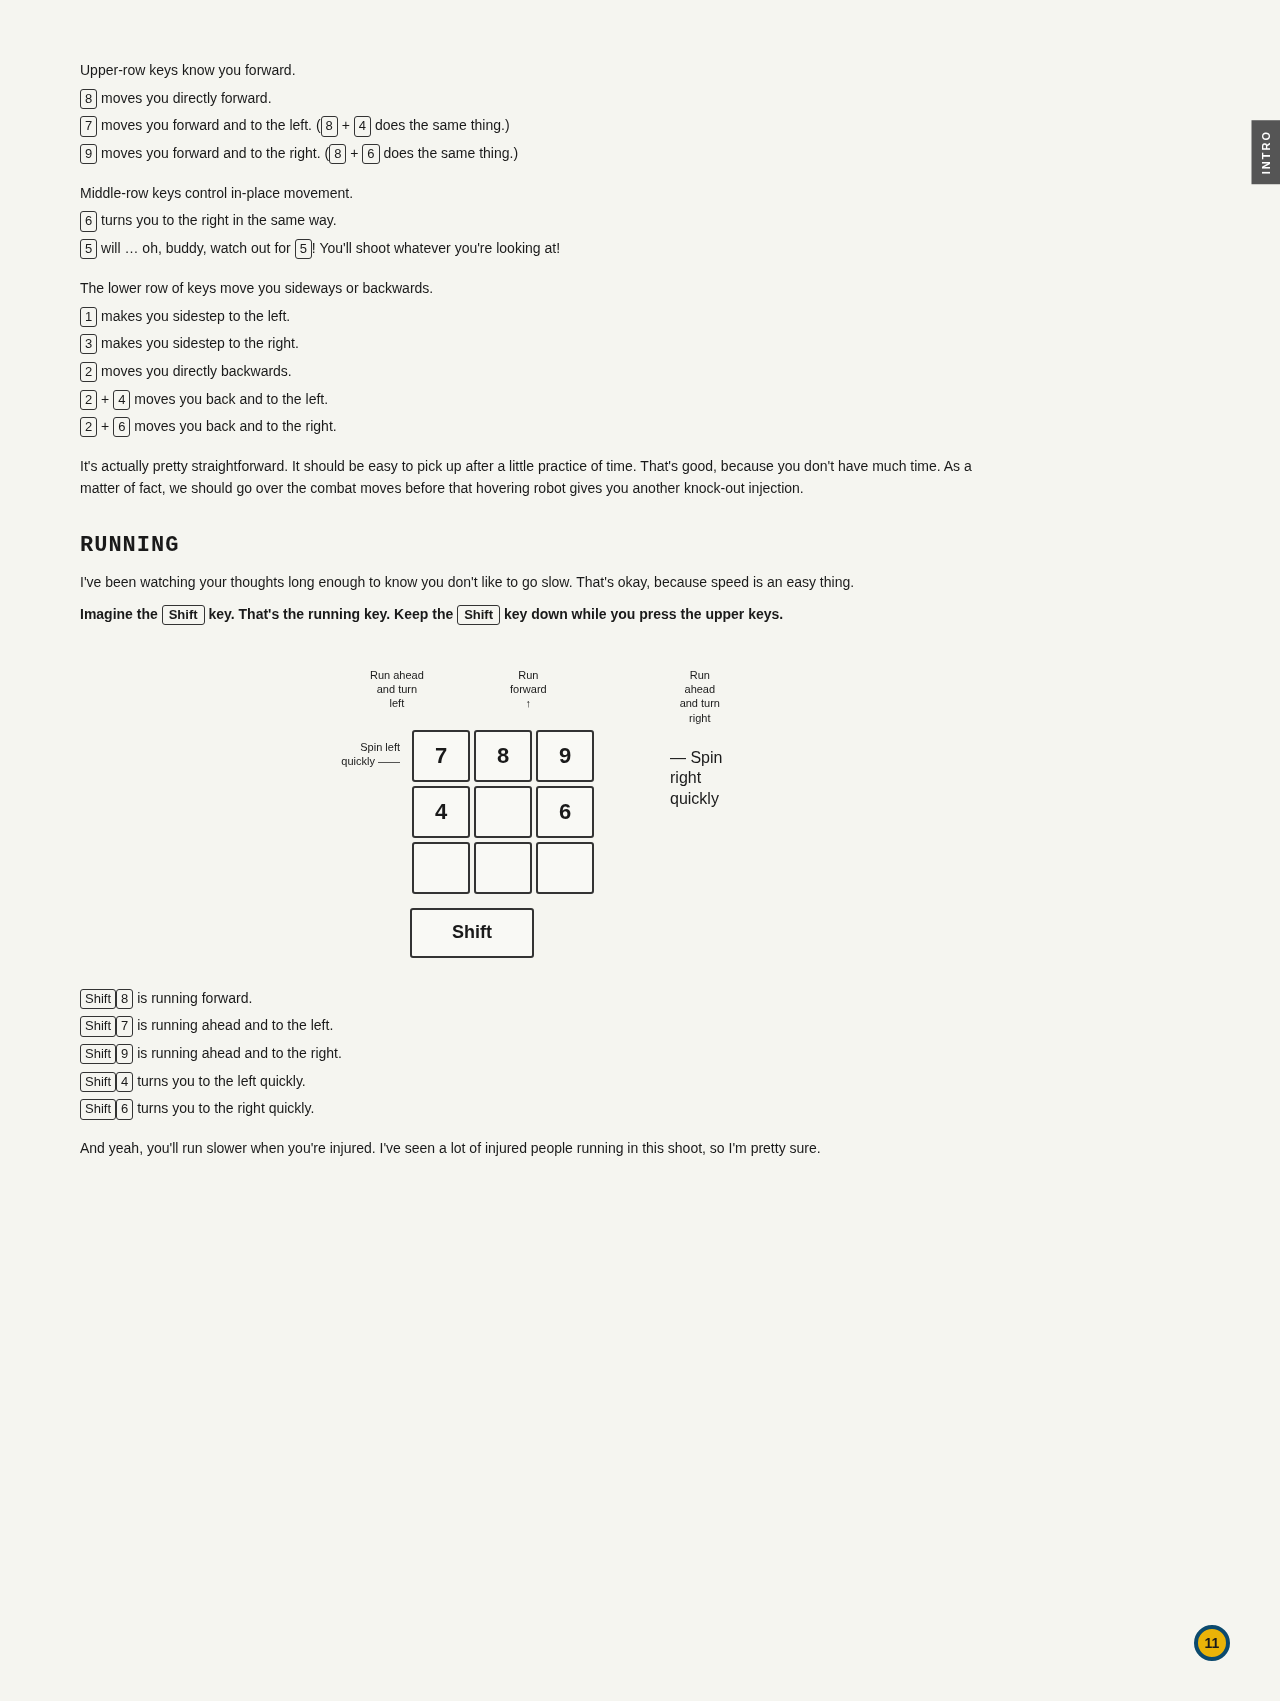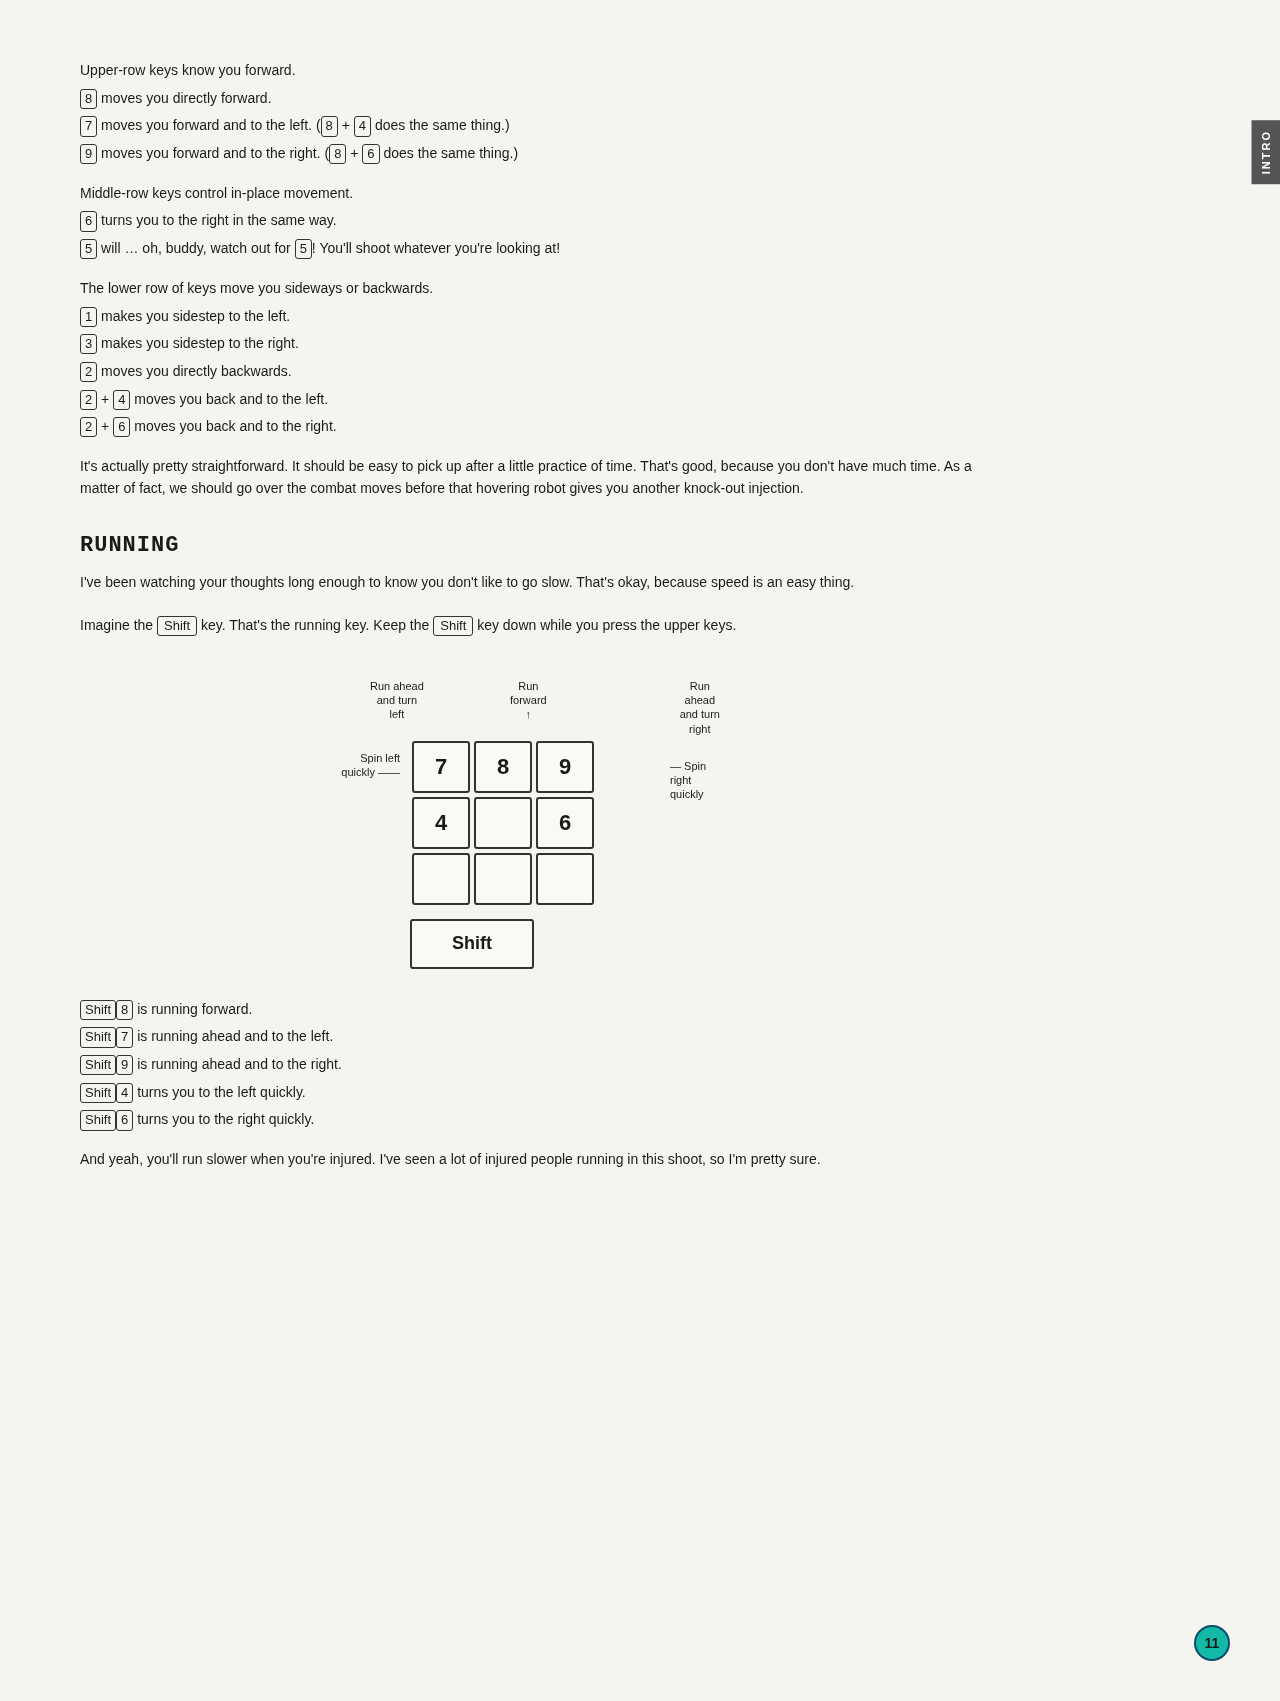--- a/index.html
+++ b/index.html
@@ -37,21 +37,22 @@
     }
     p {
       margin-bottom: 6px;
       font-size: 14px;
       line-height: 1.55;
     }
     .section-gap {
       margin-top: 18px;
     }
     .section-gap-sm {
-      margin-top: 21px;
+      margin-top: 10px;
+      font-weight: bold;
     }
     kbd {
       display: inline-block;
       border: 1.5px solid #333;
       border-radius: 3px;
       padding: 0px 4px;
       font-family: Arial, Helvetica, sans-serif;
       font-size: 13px;
       background: #f5f5f0;
       vertical-align: baseline;
@@ -96,27 +97,27 @@
     .key-cell.blank {
       color: transparent;
     }
     .page-number {
       position: absolute;
       bottom: 40px;
       right: 50px;
       width: 36px;
       height: 36px;
       border-radius: 50%;
-      border: 2px solid #0c4a6e;
+      border: 4px solid #0c4a6e;
       display: flex;
       align-items: center;
       justify-content: center;
       font-size: 14px;
       font-weight: bold;
-      background: #14b8a6;
+      background: #eab308;
     }
     .italic { font-style: italic; }
   </style>
 </head>
 <body>
 
 <div class="page-wrapper">
   <div class="side-tab">INTRO</div>
 
   <div class="content">
@@ -182,21 +183,21 @@
             Run<br>ahead<br>and turn<br>right
           </div>
         </div>
 
         <div style="position:relative; width:420px;">
 
           <div style="position:absolute; left:0; top:12px; font-size:11px; line-height:1.3; text-align:right; width:80px;">
             Spin left<br>quickly ——
           </div>
 
-          <div style="position:absolute; right:0; top:20px; font-size:11px; line-height:1.3; text-align:left; width:70px;">
+          <div style="position:absolute; right:0; top:20px; font-size:16px; line-height:1.3; text-align:left; width:70px;">
             — Spin<br>right<br>quickly
           </div>
 
           <div style="display:flex; margin-left:90px; margin-bottom:0;">
             <div class="key-cell">7</div>
             <div class="key-cell">8</div>
             <div class="key-cell">9</div>
           </div>
 
           <div style="display:flex; margin-left:90px; margin-bottom:0;">

